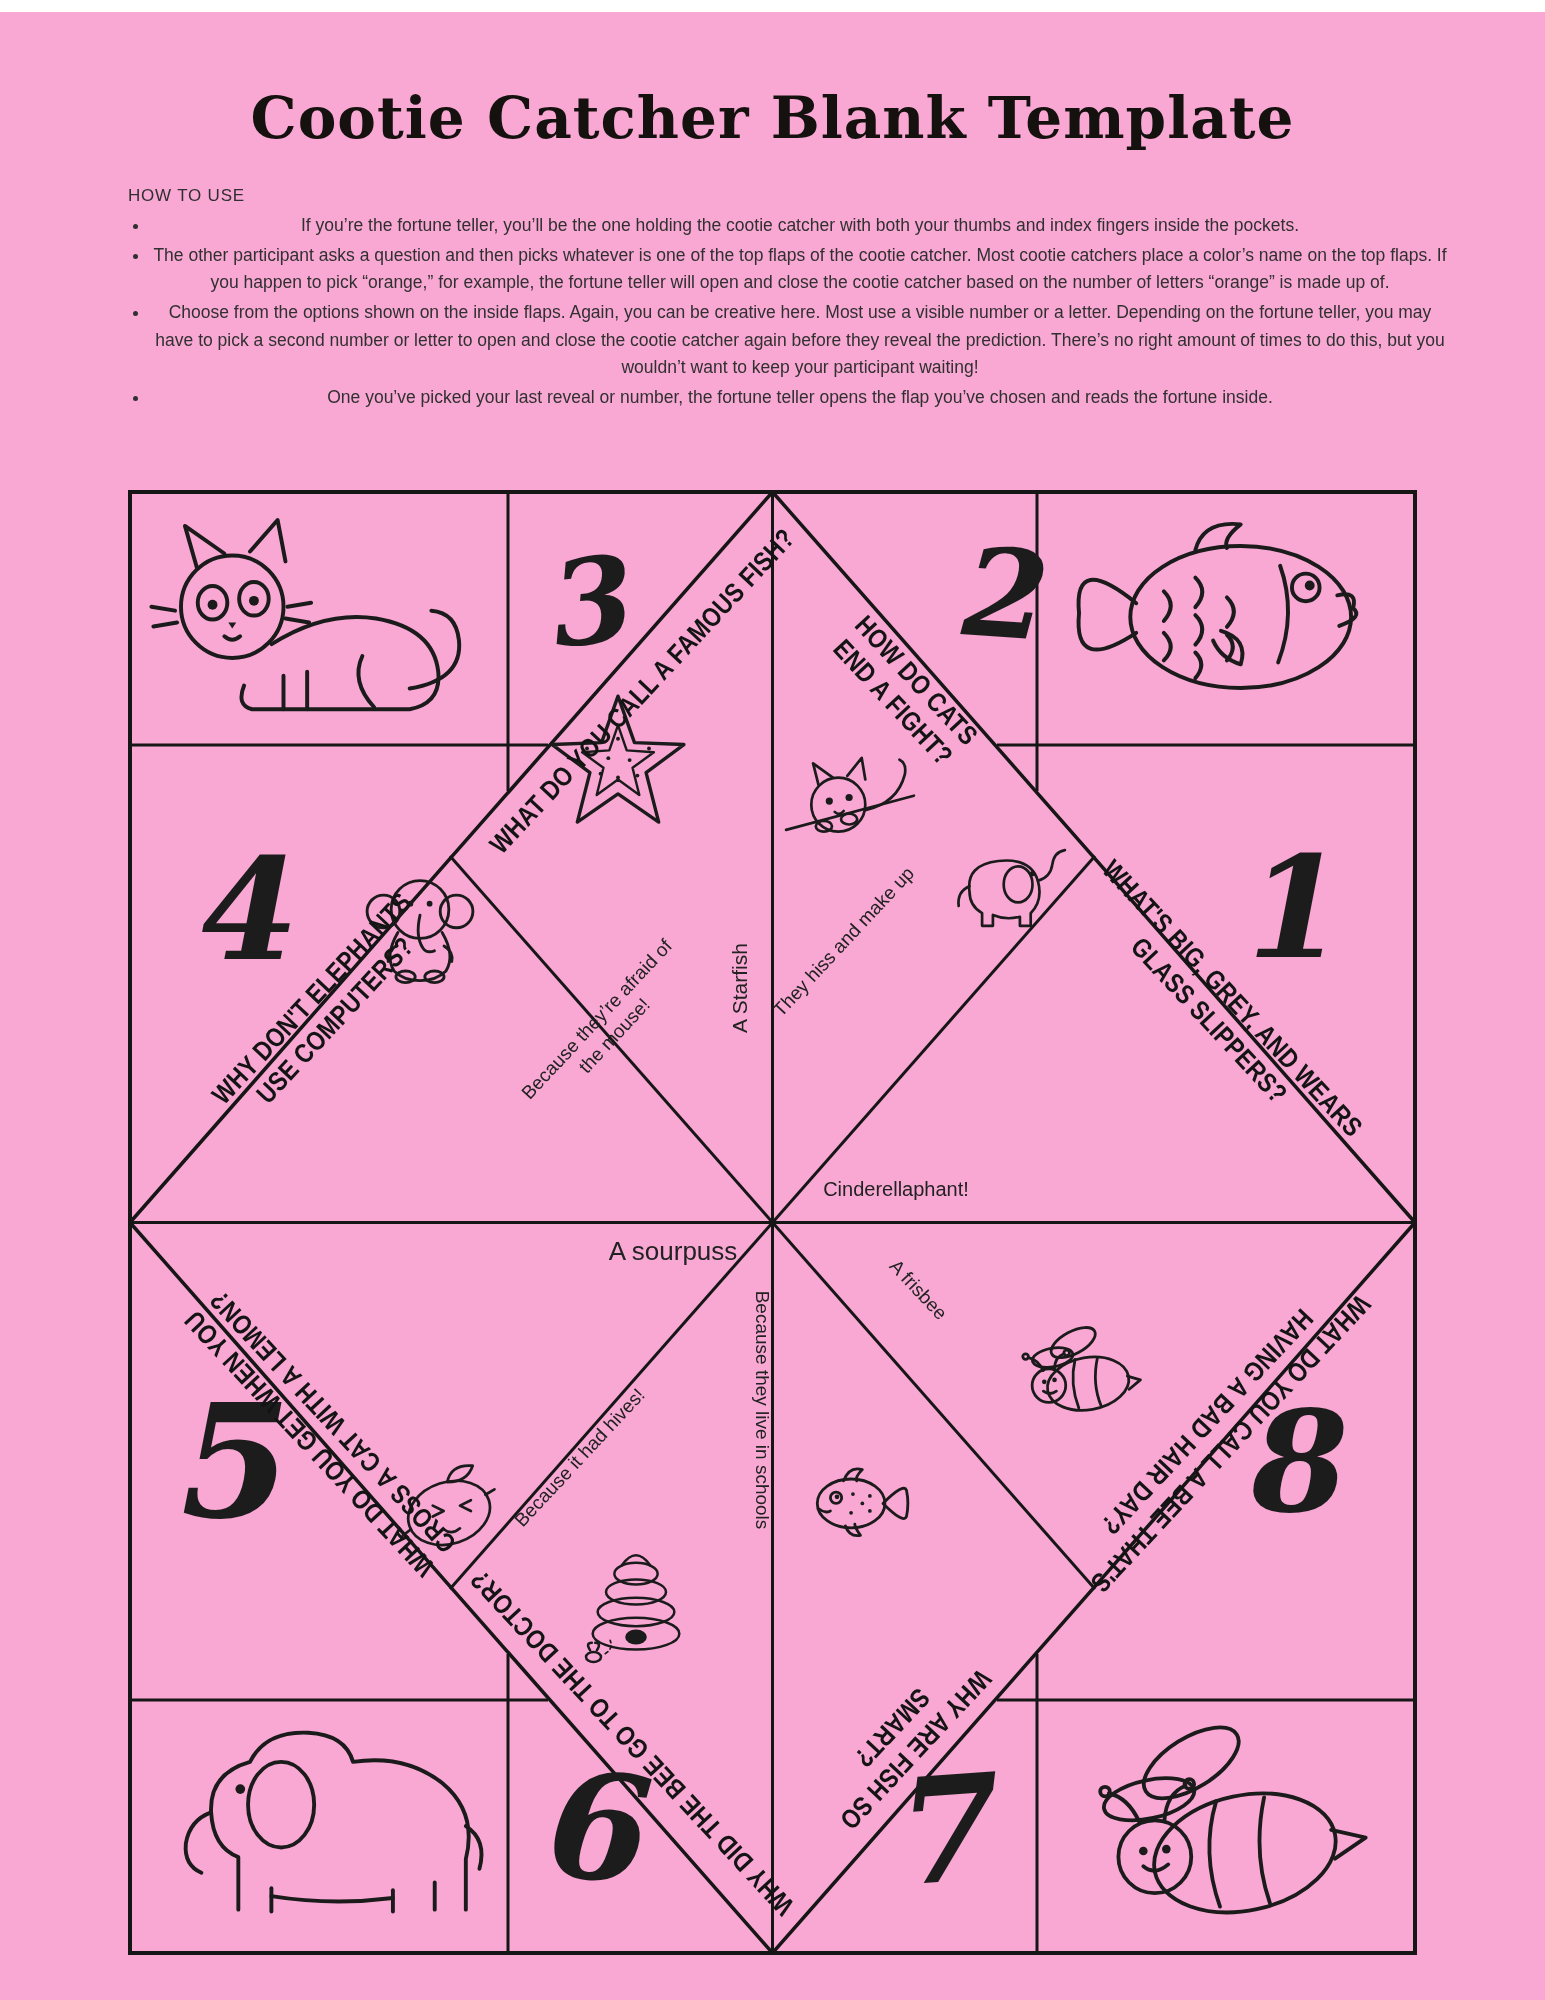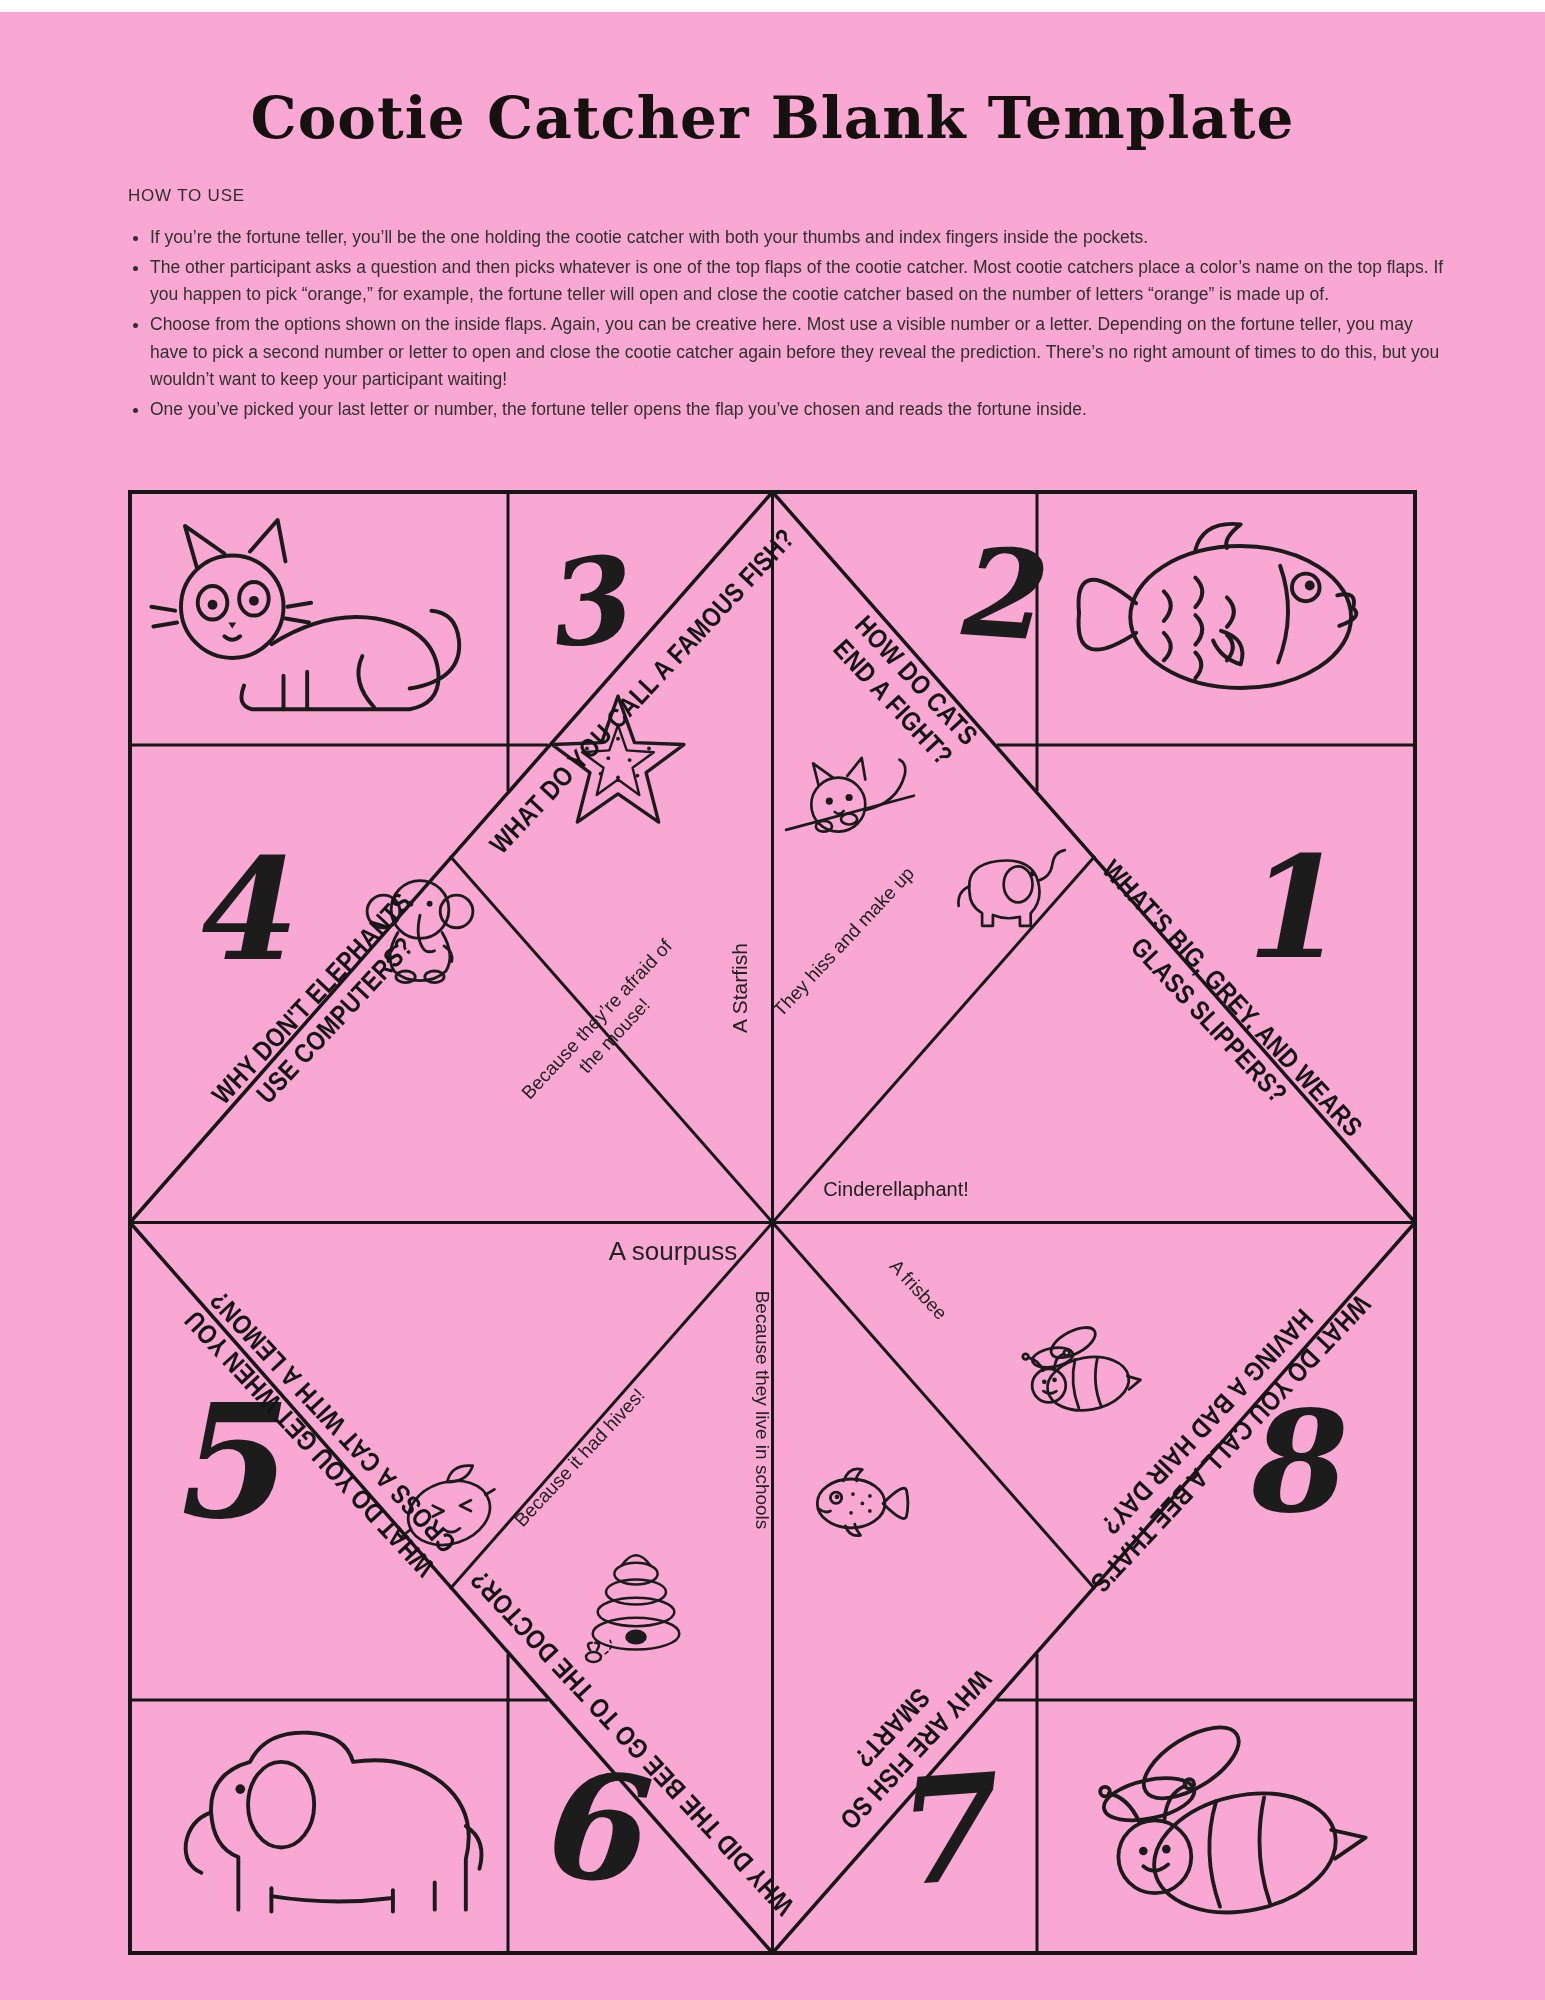--- a/index.html
+++ b/index.html
@@ -11,22 +11,22 @@
   .title {
     position:absolute; top:72px; left:0; width:100%;
     text-align:center; font-family:"DejaVu Serif", serif; font-weight:bold;
     font-size:58px; color:#14110e; letter-spacing:1px; margin:0;
   }
   .howto {
     position:absolute; top:174px; left:128px;
     font-size:17px; letter-spacing:.8px; color:#2f2f2f;
   }
   .instructions {
-    position:absolute; top:212px; left:122px; width:1300px;
-    margin:0; padding:0 0 0 28px;
+    position:absolute; top:200px; left:122px; width:1300px;
+    margin:0; padding:0 0 0 28px;text-align:center;
   }
   .instructions li {
     font-size:17.5px; line-height:1.55; color:#303030; margin:0 0 3px 0;
   }
   .catcher { position:absolute; left:128px; top:478px; width:1289px; height:1465px; }
   .lines { position:absolute; left:0; top:0; width:100%; height:100%; }
   .num {
     position:absolute; font-family:"DejaVu Serif", serif; font-style:italic;
     font-weight:bold; color:#1c1c1c; line-height:1; white-space:nowrap;
   }
@@ -47,21 +47,21 @@
 <div class="page">
 
   <h1 class="title">Cootie Catcher Blank Template</h1>
 
   <div class="howto">HOW TO USE</div>
 
   <ul class="instructions">
     <li>If you’re the fortune teller, you’ll be the one holding the cootie catcher with both your thumbs and index fingers inside the pockets.</li>
     <li>The other participant asks a question and then picks whatever is one of the top flaps of the cootie catcher. Most cootie catchers place a color’s name on the top flaps. If you happen to pick “orange,” for example, the fortune teller will open and close the cootie catcher based on the number of letters “orange” is made up of.</li>
     <li>Choose from the options shown on the inside flaps. Again, you can be creative here. Most use a visible number or a letter. Depending on the fortune teller, you may have to pick a second number or letter to open and close the cootie catcher again before they reveal the prediction. There’s no right amount of times to do this, but you wouldn’t want to keep your participant waiting!</li>
-    <li>One you’ve picked your last letter or number, the fortune teller opens the flap you’ve chosen and reads the fortune inside.</li>
+    <li>One you’ve picked your last reveal or number, the fortune teller opens the flap you’ve chosen and reads the fortune inside.</li>
   </ul>
 
   <div class="catcher">
 
     <svg class="lines" viewBox="0 0 1289 1465" xmlns="http://www.w3.org/2000/svg">
       <g stroke="#161616" fill="none" stroke-width="3">
         <rect x="2" y="2" width="1285" height="1461" stroke-width="4"></rect>
         <path d="M644.5,2 L1287,732.5 L644.5,1463 L2,732.5 Z" stroke-width="3.5"></path>
         <line x1="644.5" y1="2" x2="644.5" y2="1463"></line>
         <line x1="2" y1="732.5" x2="1287" y2="732.5"></line>

